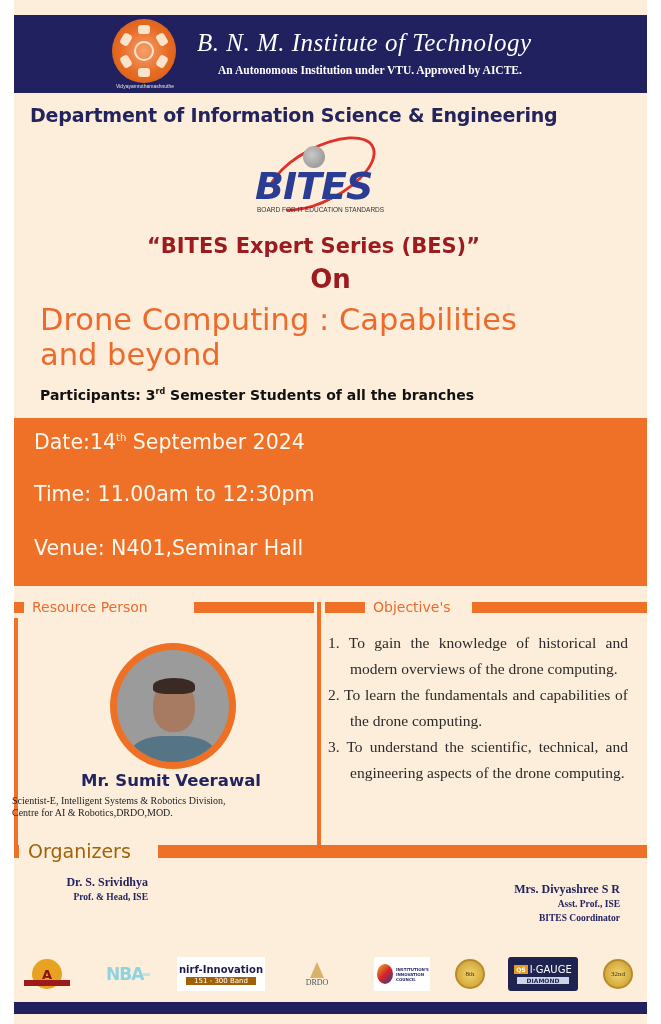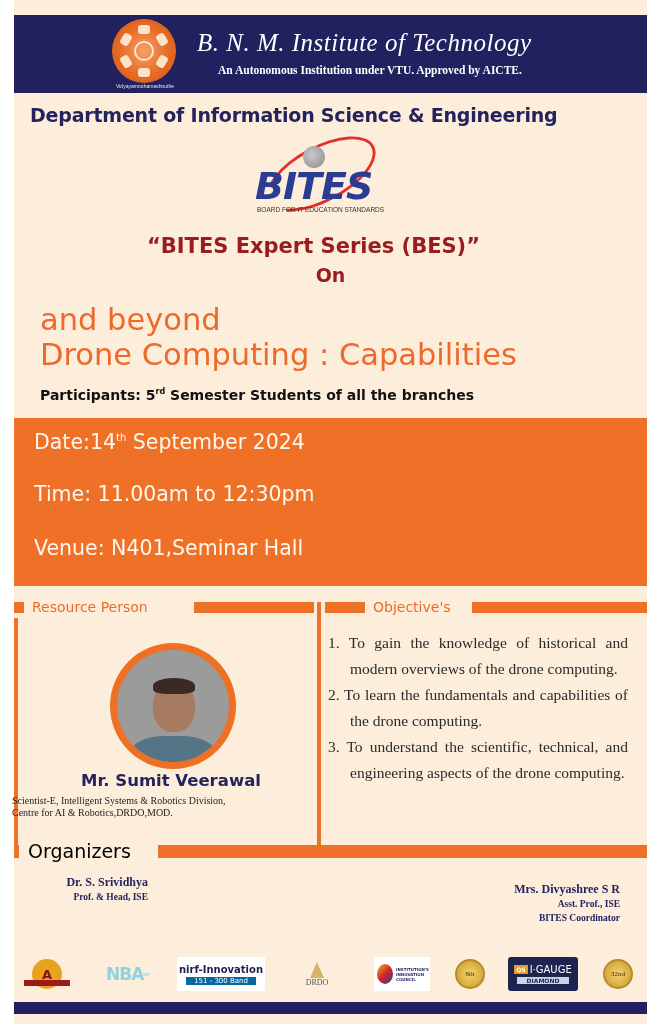--- a/index.html
+++ b/index.html
@@ -22,21 +22,21 @@
 
   
   .bites { position: absolute; left: 255px; top: 142px; width: 150px; height: 78px; }
   .bites .ellipse { position: absolute; left: 6px; top: 4px; width: 120px; height: 56px; border: 3px solid #e2312a; border-radius: 50%; transform: rotate(-28deg); border-left-color: transparent; }
   .bites .sphere { position: absolute; left: 48px; top: 4px; width: 22px; height: 22px; border-radius: 50%; background: radial-gradient(circle at 40% 40%, #c9c9c9, #8a8a8a); }
   .bites .word { position: absolute; left: 0; top: 22px; font-family: "DejaVu Sans", sans-serif; font-weight: bold; font-style: italic; font-size: 38px; color: #2b3d92; letter-spacing: -1px; }
   .bites .tag { position: absolute; left: 2px; top: 64px; font-family: "Liberation Sans", sans-serif; font-size: 6.5px; color: #333; letter-spacing: 0; white-space: nowrap; }
 
   .series { position: absolute; left: 0; width: 661px; top: 234px; text-align: center; padding-left: 0; }
   .series .t1 { display: block; font-family: "DejaVu Sans", sans-serif; font-weight: bold; font-size: 21px; color: #9b1b1f; margin-left: -34px; }
-  .series .t2 { display: block; font-family: "DejaVu Sans", sans-serif; font-weight: bold; font-size: 19px; color: #9b1b1f; margin-top: 6px; margin-left: 0; text-align: center; }
+  .series .t2 { display: block; font-family: "DejaVu Sans", sans-serif; font-weight: bold; font-size: 26px; color: #9b1b1f; margin-top: 6px; margin-left: 0; text-align: center; }
 
   .topic { position: absolute; left: 40px; top: 302px; font-family: "DejaVu Sans", sans-serif; font-size: 30.5px; line-height: 35px; color: #ec6b2c; width: 600px; }
   .participants { position: absolute; left: 40px; top: 387px; font-family: "DejaVu Sans", sans-serif; font-weight: bold; font-size: 14px; color: #111; }
   .participants sup { font-size: 8px; }
 
   
   .band { position: absolute; left: 14px; top: 418px; width: 633px; height: 168px; background: #ef7128; }
   .band .row { position: absolute; left: 20px; font-family: "DejaVu Sans", sans-serif; font-size: 20.5px; color: #fff8ee; }
   .band .row sup { font-size: 10px; }
 
@@ -49,21 +49,21 @@
   .photo .head { position: absolute; left: 36px; top: 30px; width: 42px; height: 52px; border-radius: 48% 48% 44% 44%; background: #a77a62; }
   .photo .hair { position: absolute; left: 36px; top: 28px; width: 42px; height: 16px; border-radius: 50% 50% 30% 30%; background: #3b2a24; }
   .photo .body { position: absolute; left: 14px; top: 86px; width: 84px; height: 40px; border-radius: 40% 40% 0 0; background: #557486; }
 
   .speaker-name { position: absolute; left: 0; width: 330px; top: 771px; text-align: center; font-family: "DejaVu Sans", sans-serif; font-weight: bold; font-size: 16.5px; color: #23235e; padding-left: 12px; }
   .speaker-role { position: absolute; left: 0; width: 330px; top: 795px; text-align: left; font-family: "Liberation Serif", serif; font-size: 10px; line-height: 12px; color: #222; padding-left: 12px; }
 
   .objectives { position: absolute; left: 328px; top: 630px; width: 300px; font-family: "Liberation Serif", serif; font-size: 15.5px; line-height: 26px; color: #2a2a2a; }
   .objectives .item { padding-left: 22px; text-indent: -22px; text-align: justify; text-align-last: left; }
 
-  .org-label { position: absolute; left: 28px; top: 840px; font-family: "DejaVu Sans", sans-serif; font-size: 19px; color: #000000; }
+  .org-label { position: absolute; left: 28px; top: 840px; font-family: "DejaVu Sans", sans-serif; font-size: 19px; color: #a16207; }
   .org { position: absolute; font-family: "Liberation Serif", serif; font-weight: bold; color: #23235e; text-align: right; }
   .org .n { display: block; font-size: 12px; }
   .org .r { display: block; font-size: 9.5px; line-height: 14px; }
 
   .logos { position: absolute; left: 14px; top: 957px; width: 633px; height: 40px; }
   .lg { position: absolute; top: 0; height: 34px; display: flex; align-items: center; justify-content: center; font-family: "DejaVu Sans", sans-serif; }
   .footer { position: absolute; left: 14px; top: 1002px; width: 633px; height: 12px; background: #20215e; }
 </style>
 </head>
 <body>
@@ -93,26 +93,26 @@
   <div class="word">BITES</div>
   <div class="tag">BOARD FOR IT EDUCATION STANDARDS</div>
 </div>
 
 <div class="series">
   <span class="t1">“BITES Expert Series (BES)”</span>
   <span class="t2">On</span>
 </div>
 
 <div class="topic">
+  <div>Drone Computing : Capabilities</div>
   <div>and beyond</div>
-  <div>Drone Computing : Capabilities</div>
 </div>
 
 <div class="participants">
-  <span>Participants: 5</span><sup>rd</sup><span> Semester Students of all the branches</span>
+  <span>Participants: 3</span><sup>rd</sup><span> Semester Students of all the branches</span>
 </div>
 
 <div class="band">
   <div class="row" style="top:12px;">
     <span>Date:14</span><sup>th</sup><span> September 2024</span>
   </div>
   <div class="row" style="top:64px;">Time: 11.00am to 12:30pm</div>
   <div class="row" style="top:118px;">Venue: N401,Seminar Hall</div>
 </div>
 
@@ -165,21 +165,21 @@
       <span style="color:#8a1111;font-weight:bold;font-size:13px;">A</span>
       <span style="position:absolute;bottom:3px;left:-8px;width:46px;height:6px;background:#9c1a1a;"></span>
     </div>
   </div>
   <div class="lg" style="left:92px;width:44px;flex-direction:row;">
     <span style="font-weight:bold;font-size:17px;color:#8fd3e0;letter-spacing:-1px;">NBA</span>
     <span style="width:36px;height:3px;background:#bfe3ea;"></span>
   </div>
   <div class="lg" style="left:163px;width:88px;flex-direction:column;background:#fff;">
     <span style="font-weight:bold;font-size:10px;color:#1d1d4d;">nirf-Innovation</span>
-    <span style="font-size:7px;color:#fff;background:#0369a1;padding:0 8px;margin-top:2px;">151 - 300 Band</span>
+    <span style="font-size:7px;color:#fff;background:#a16207;padding:0 8px;margin-top:2px;">151 - 300 Band</span>
   </div>
   <div class="lg" style="left:278px;width:50px;flex-direction:column;">
     <span style="width:0;height:0;border-left:7px solid transparent;border-right:7px solid transparent;border-bottom:16px solid #d8b266;"></span>
     <span style="font-family:'Liberation Serif',serif;font-size:8px;color:#555;">DRDO</span>
   </div>
   <div class="lg" style="left:360px;width:56px;background:#fff;justify-content:flex-start;padding-left:3px;">
     <span style="width:16px;height:20px;border-radius:50%;background:linear-gradient(135deg,#f2b01e,#d4252b 50%,#2a3b8f);"></span>
     <span style="display:flex;flex-direction:column;font-size:4px;font-weight:bold;color:#2a2a6a;margin-left:3px;line-height:5px;">
       <span>INSTITUTION'S</span>
       <span>INNOVATION</span>

